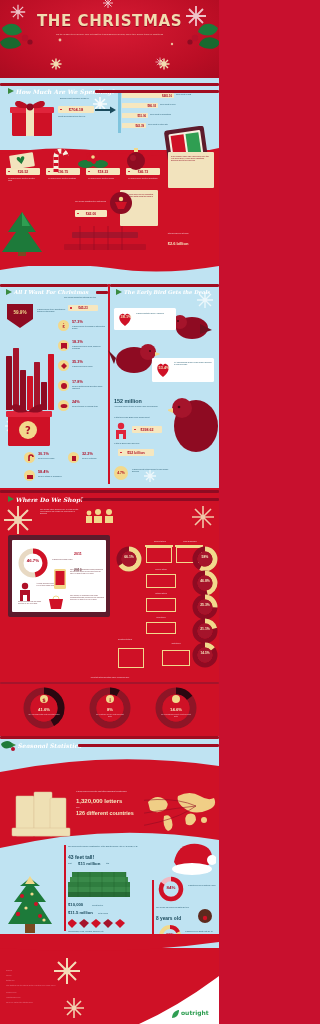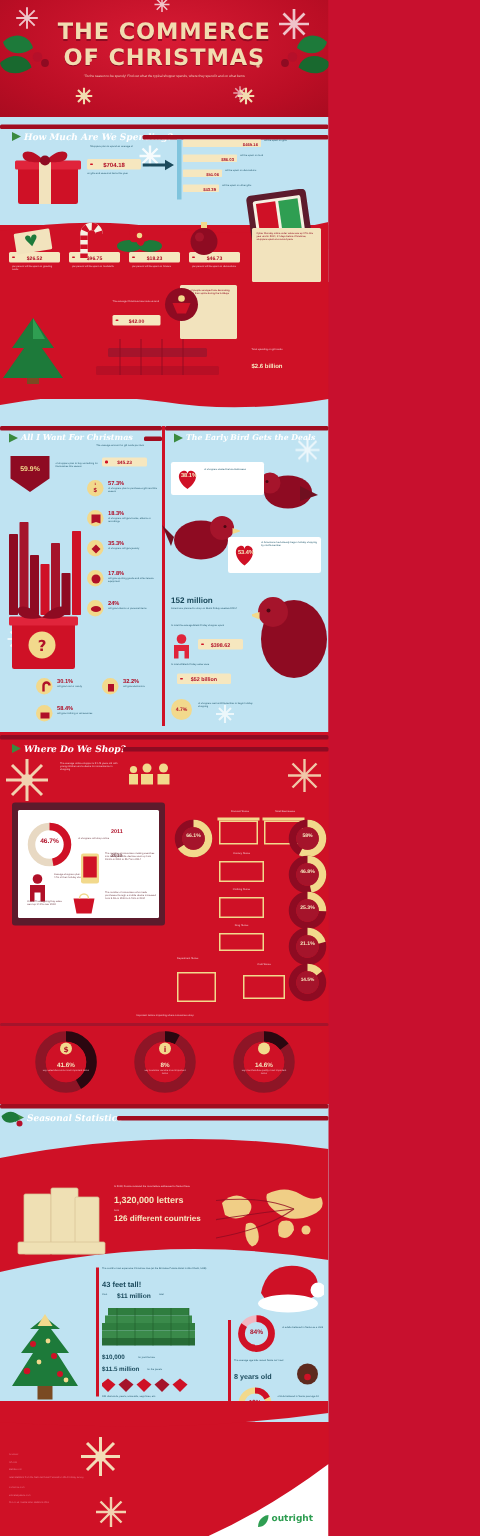--- a/index.html
+++ b/index.html
@@ -96,22 +96,21 @@
           <path d="M0,-10 L0,10 M-10,0 L10,0 M-7,-7 L7,7 M-7,7 L7,-7" stroke="#fff" stroke-width="2.2"></path>
         </g>
       </g>
       <g opacity=".85" fill="#f2dcb0">
         <circle cx="60" cy="40" r="1.4"></circle>
           <circle cx="172" cy="44" r="1.2"></circle>
       </g>
     </svg>
 
     <div class="hero-title">
-      <div class="l1">THE COMMERCE</div>
-      <div class="l2">OF CHRISTMAS</div>
+      <div class="l1">THE CHRISTMAS</div>
     </div>
     <div class="hero-sub">'Tis the season to be spendy! Find out what the typical shopper spends, where they spend it and on what items</div>
 
     <svg class="abs" style="left:50px;top:58px" width="12" height="12">
       <g transform="translate(6,6)" fill="#f2dcb0">
           <circle r="2.4"></circle>
       <path d="M0,-5.5 L0,5.5 M-5.5,0 L5.5,0 M-4,-4 L4,4 M-4,4 L4,-4" stroke="#f2dcb0" stroke-width="1.4"></path>
         </g>
     </svg>
     <svg class="abs" style="left:158px;top:58px" width="12" height="12">

